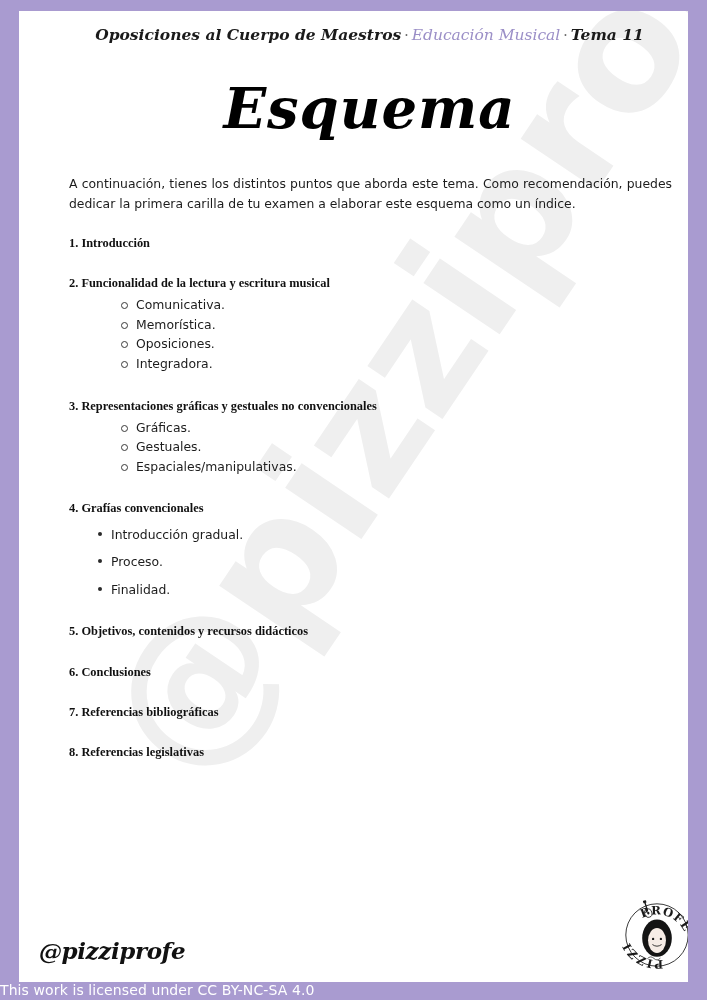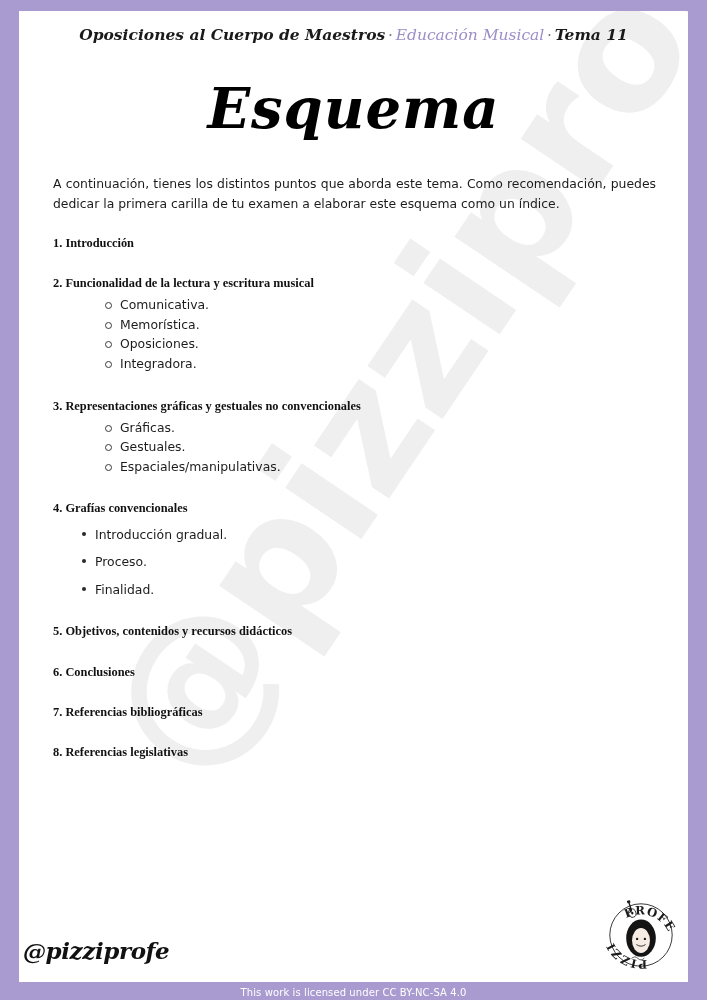--- a/index.html
+++ b/index.html
@@ -49,21 +49,21 @@
     transform-origin: 50% 50%;
     white-space: nowrap;
     pointer-events: none;
     user-select: none;
     z-index: 0;
   }
 
   
   #content {
     position: absolute;
-    left: 0; top: 0;
+    left: 16px; top: 0;
     width: 669px;
     height: 971px;
     z-index: 2;
   }
 
   
   #doc-header {
     position: absolute;
     top: 14px;
     left: 0;
@@ -203,23 +203,22 @@
     width: 78px;
     height: 78px;
   }
 
   
   #license-strip {
     position: absolute;
     left: 0;
     bottom: 2px;
     width: 707px;
-    text-align: center;
-    font-family: "DejaVu Sans", sans-serif;
-    font-size: 10px;
+    font-family: "DejaVu Sans", sans-serif;
+    font-size: 14px;
     color: #ffffff;
     letter-spacing: 0.1px;
     z-index: 5;
   }
 </style>
 </head>
 <body>
 
 <div id="page-frame">
 

